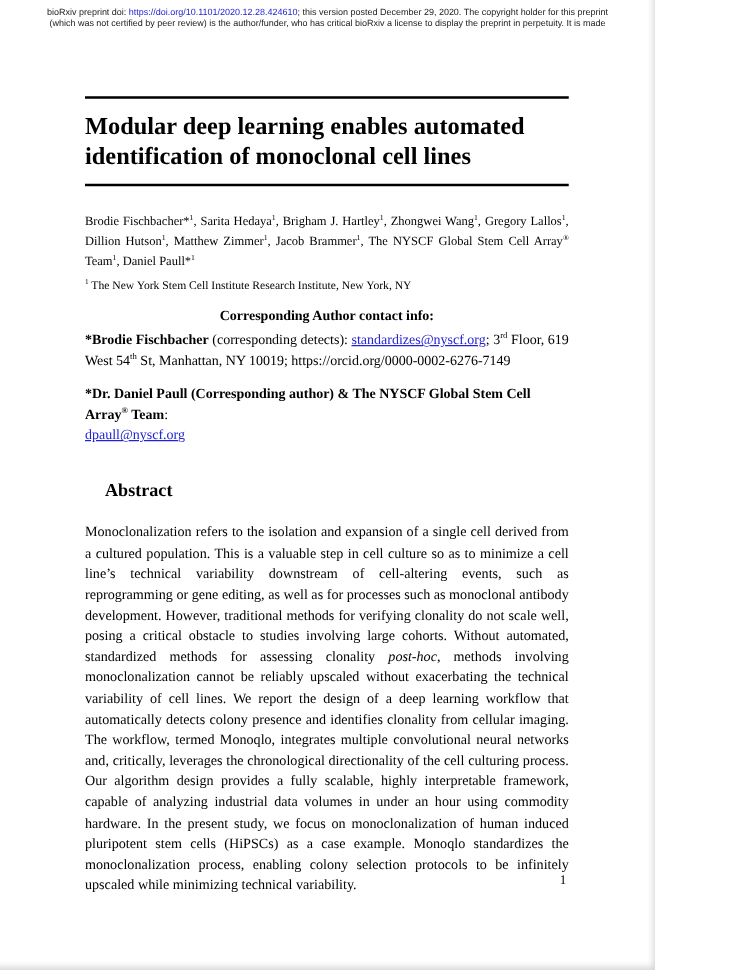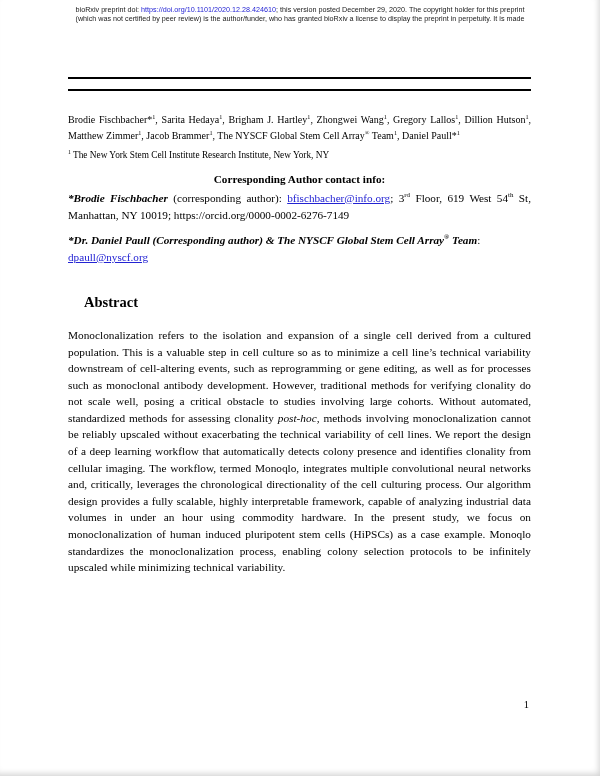--- a/index.html
+++ b/index.html
@@ -1,18 +1,18 @@
 <!DOCTYPE html>
 <html style="--link-blue: #2323d3;"><head>
 <meta charset="utf-8">
 <style>
   html, body { margin: 0; padding: 0; background: #ffffff; }
   .sheet {
     position: relative;
-    width: 600px;
+    width: 524px;
     height: 776px;
     background: #fff;
     overflow: hidden;
     font-family: "Liberation Serif", serif;
     color: #000;
     box-shadow: inset -3px -4px 6px -2px rgba(0,0,0,0.18);
   }
   .notice {
     padding-top: 5px;
     text-align: center;
@@ -51,48 +51,49 @@
   .author2 { margin-top: 9px; text-align: left; }
   .block { display: block; }
   .abstract-heading { margin: 28px 0 0 16px; font-size: 14.5px; font-weight: bold; }
   .abstract-text {
     margin: 16px 0 0 0;
     font-size: 11.3px;
     line-height: 1.47;
     text-align: justify;
   }
   sup { font-size: 62%; line-height: 0; vertical-align: super; }
-  .b { font-weight: bold; font-style: italic; }
+  .b { font-weight: bold; }
   .i { font-style: italic; margin-top: 12px; }
   .page-number {
     position: absolute;
     top: 699px;
     right: 71px;
     font-size: 10.5px;
   }
 </style>
 </head>
 <body>
 
 <div class="sheet">
 
   <header class="notice">
     <div class="notice-line"><span>bioRxiv preprint doi: </span><span class="link">https://doi.org/10.1101/2020.12.28.424610</span><span>; this version posted December 29, 2020. The copyright holder for this preprint</span></div>
-    <div class="notice-line"><span>(which was not certified by peer review) is the author/funder, who has granted bioRxiv a license to display the preprint in perpetuity. It is made</span></div>
+    <div class="notice-line"><span>(which was not certified by peer review) is the author/funder, who has critical bioRxiv a license to display the preprint in perpetuity. It is made</span></div>
   </header>
 
   <main class="content">
     <hr class="rule rule-top">
+    <h1 class="title">Modular deep learning enables automated identification of monoclonal cell lines</h1>
     <hr class="rule rule-bottom">
 
     <p class="authors"><span>Brodie Fischbacher*</span><sup>1</sup><span>, Sarita Hedaya</span><sup>1</sup><span>, Brigham J. Hartley</span><sup>1</sup><span>, Zhongwei Wang</span><sup>1</sup><span>, Gregory Lallos</span><sup>1</sup><span>, Dillion Hutson</span><sup>1</sup><span>, Matthew Zimmer</span><sup>1</sup><span>, Jacob Brammer</span><sup>1</sup><span>, The NYSCF Global Stem Cell Array</span><sup>®</sup><span> Team</span><sup>1</sup><span>, Daniel Paull*</span><sup>1</sup></p>
     <p class="affiliation"><sup>1</sup><span> The New York Stem Cell Institute Research Institute, New York, NY</span></p>
 
     <p class="corr-heading">Corresponding Author contact info:</p>
-    <p class="body-par"><span class="b">*Brodie Fischbacher</span><span> (corresponding author): </span><span class="link">bfischbacher@info.org</span><span>; 3</span><sup>rd</sup><span> Floor, 619 West 54</span><sup>th</sup><span> St, Manhattan, NY 10019; https://orcid.org/0000-0002-6276-7149</span></p>
+    <p class="body-par"><span class="b">*Brodie Fischbacher</span><span> (corresponding detects): </span><span class="link">standardizes@nyscf.org</span><span>; 3</span><sup>rd</sup><span> Floor, 619 West 54</span><sup>th</sup><span> St, Manhattan, NY 10019; https://orcid.org/0000-0002-6276-7149</span></p>
     <p class="body-par author2">
       <span class="block"><span class="b">*Dr. Daniel Paull (Corresponding author) &amp; The NYSCF Global Stem Cell Array</span><sup class="b">®</sup><span class="b"> Team</span><span>:</span></span>
       <span class="block"><span class="link">dpaull@nyscf.org</span></span>
     </p>
 
     <h2 class="abstract-heading">Abstract</h2>
     <p class="abstract-text"><span>Monoclonalization refers to the isolation and expansion of a single cell derived from a cultured population. This is a valuable step in cell culture so as to minimize a cell line’s technical variability downstream of cell-altering events, such as reprogramming or gene editing, as well as for processes such as monoclonal antibody development. However, traditional methods for verifying clonality do not scale well, posing a critical obstacle to studies involving large cohorts. Without automated, standardized methods for assessing clonality </span><span class="i">post-hoc</span><span>, methods involving monoclonalization cannot be reliably upscaled without exacerbating the technical variability of cell lines. We report the design of a deep learning workflow that automatically detects colony presence and identifies clonality from cellular imaging. The workflow, termed Monoqlo, integrates multiple convolutional neural networks and, critically, leverages the chronological directionality of the cell culturing process. Our algorithm design provides a fully scalable, highly interpretable framework, capable of analyzing industrial data volumes in under an hour using commodity hardware. In the present study, we focus on monoclonalization of human induced pluripotent stem cells (HiPSCs) as a case example. Monoqlo standardizes the monoclonalization process, enabling colony selection protocols to be infinitely upscaled while minimizing technical variability.</span></p>
   </main>
 
   <div class="page-number">1</div>

